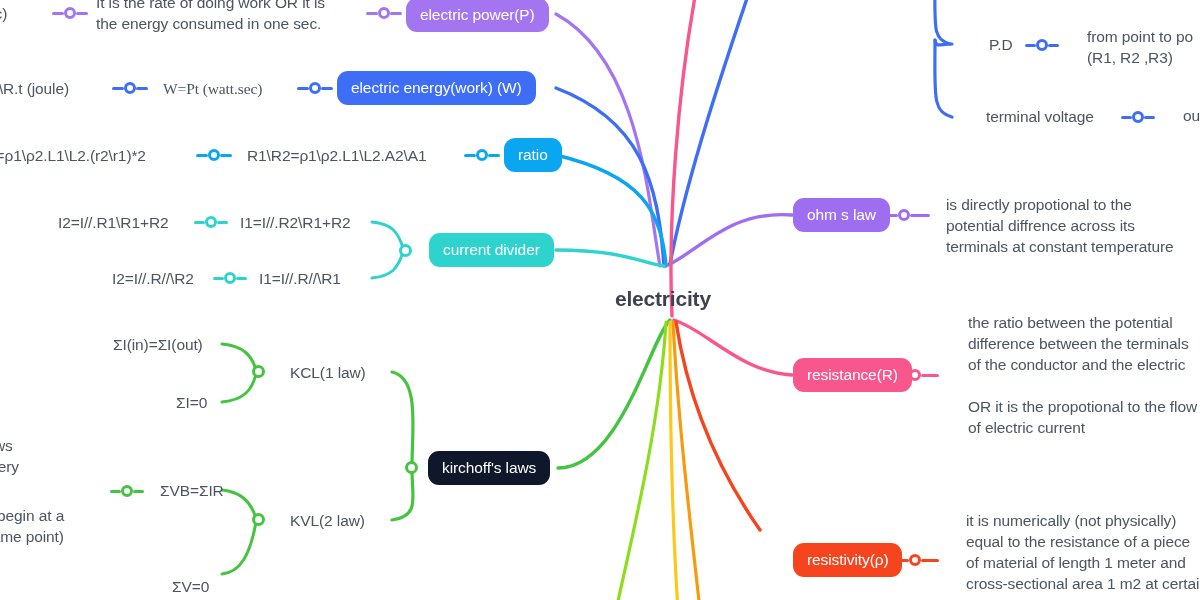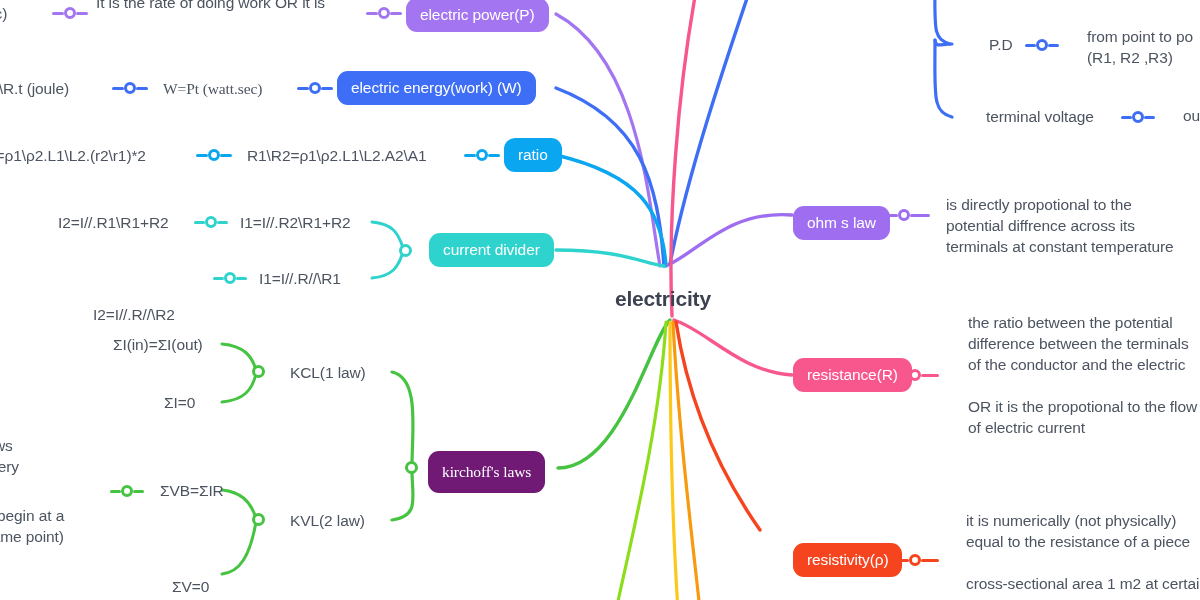--- a/index.html
+++ b/index.html
@@ -139,20 +139,21 @@
   <div class="pill" style="left:406px; top:-2px; height:34px; background:#a375f0;">electric power(P)</div>
 
   <div class="conn" style="left:366px; top:4px;">
     <span class="bar" style="width:12px; background:#a375f0;"></span>
     <span class="ring" style="border:3px solid #a375f0;"></span>
     <span class="bar" style="width:12px; background:#a375f0;"></span>
   </div>
 
   <div class="txt multi" style="left:96px; top:-8px; width:270px;">
     <span>It is the rate of doing work OR it is</span><br>
+    <span>the energy consumed in one sec.</span>
   </div>
 
   <div class="conn" style="left:52px; top:4px;">
     <span class="bar" style="width:12px; background:#a375f0;"></span>
     <span class="ring" style="border:3px solid #a375f0;"></span>
     <span class="bar" style="width:12px; background:#a375f0;"></span>
   </div>
 
   <div class="txt" style="left:-14px; top:3px;">ec)</div>
 
@@ -207,54 +208,54 @@
   <div class="txt" style="left:58px; top:212px;">I2=I//.R1\R1+R2</div>
 
   <div class="txt" style="left:259px; top:268px;">I1=I//.R//\R1</div>
 
   <div class="conn" style="left:213px; top:269px;">
     <span class="bar" style="width:11px; background:#2ed3cd;"></span>
     <span class="ring" style="border:3px solid #2ed3cd;"></span>
     <span class="bar" style="width:11px; background:#2ed3cd;"></span>
   </div>
 
-  <div class="txt" style="left:93px; top:268px;margin-top:36px;">I2=I//.R//\R2</div>
-
-  <div class="pill" style="left:428px; top:451px; height:42px; background:#701a75;font-family:Liberation Serif, serif;">kirchoff's laws</div>
+  <div class="txt" style="left:112px; top:268px;">I2=I//.R//\R2</div>
+
+  <div class="pill" style="left:428px; top:451px; height:34px; background:#0f172a;">kirchoff's laws</div>
 
   <div class="hub" style="left:405px; top:461px; border:3px solid #45c341;"></div>
 
   <div class="txt" style="left:290px; top:362px;">KCL(1 law)</div>
 
   <div class="hub" style="left:252px; top:365px; border:3px solid #45c341;"></div>
 
   <div class="txt" style="left:113px; top:334px;">ΣI(in)=ΣI(out)</div>
 
-  <div class="txt" style="left:164px; top:392px;">ΣI=0</div>
+  <div class="txt" style="left:176px; top:392px;">ΣI=0</div>
 
   <div class="txt" style="left:290px; top:510px;">KVL(2 law)</div>
 
   <div class="hub" style="left:252px; top:513px; border:3px solid #45c341;"></div>
 
   <div class="txt" style="left:160px; top:480px;">ΣVB=ΣIR</div>
 
   <div class="conn" style="left:110px; top:482px;">
     <span class="bar" style="width:11px; background:#45c341;"></span>
     <span class="ring" style="border:3px solid #45c341;"></span>
     <span class="bar" style="width:11px; background:#45c341;"></span>
   </div>
 
   <div class="txt" style="left:-6px; top:435px;">ws</div>
   <div class="txt" style="left:-10px; top:456px;">very</div>
   <div class="txt" style="left:-8px; top:505px;">(begin at a</div>
   <div class="txt" style="left:-16px; top:526px;">same point)</div>
 
   <div class="txt" style="left:172px; top:576px;">ΣV=0</div>
 
-  <div class="pill" style="left:793px; top:206px; height:34px; background:#9f6ef0;">ohm s law</div>
+  <div class="pill" style="left:793px; top:198px; height:34px; background:#9f6ef0;">ohm s law</div>
 
   <div class="conn" style="left:888px; top:206px;">
     <span class="bar" style="width:10px; background:#9f6ef0;"></span>
     <span class="ring" style="border:3px solid #9f6ef0;"></span>
     <span class="bar" style="width:20px; background:#9f6ef0;"></span>
   </div>
 
   <div class="txt multi" style="left:946px; top:173px; width:275px;">
     <br>
     <span>is directly propotional to the</span><br>
@@ -283,21 +284,21 @@
 
   <div class="conn" style="left:901px; top:551px;">
     <span class="bar" style="width:8px; background:#f5441e;"></span>
     <span class="ring" style="border:3px solid #f5441e;"></span>
     <span class="bar" style="width:18px; background:#f5441e;"></span>
   </div>
 
   <div class="txt multi" style="left:966px; top:510px; width:260px;">
     <span>it is numerically (not physically)</span><br>
     <span>equal to the resistance of a piece</span><br>
-    <br>
+    <span>of material of length 1 meter and</span><br>
     <span>cross-sectional area 1 m2 at certain</span><br>
     <span>temperature</span>
   </div>
 
   <div class="txt" style="left:989px; top:34px;">P.D</div>
 
   <div class="conn" style="left:1025px; top:36px;">
     <span class="bar" style="width:11px; background:#3d6ef5;"></span>
     <span class="ring" style="border:3px solid #3d6ef5;"></span>
     <span class="bar" style="width:11px; background:#3d6ef5;"></span>

